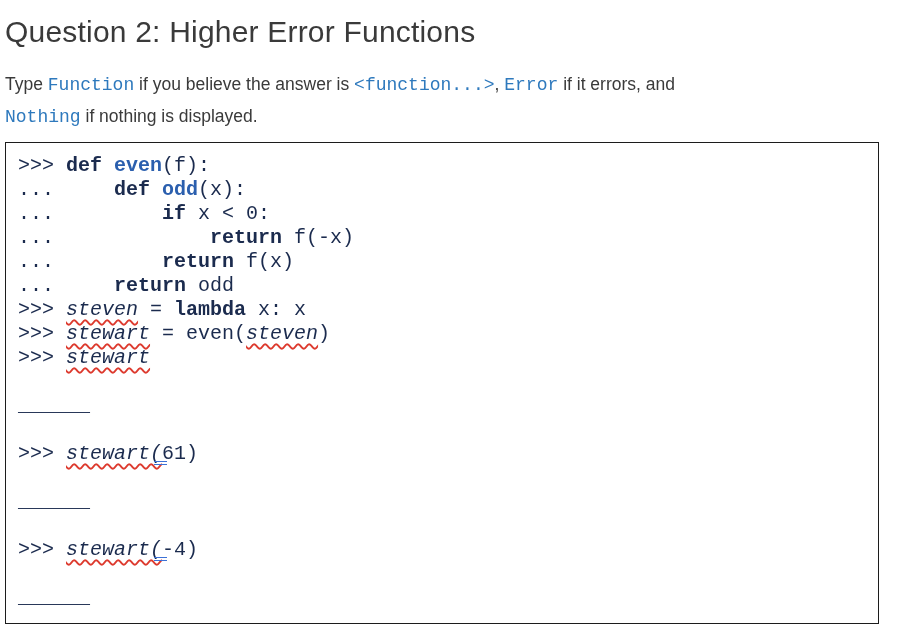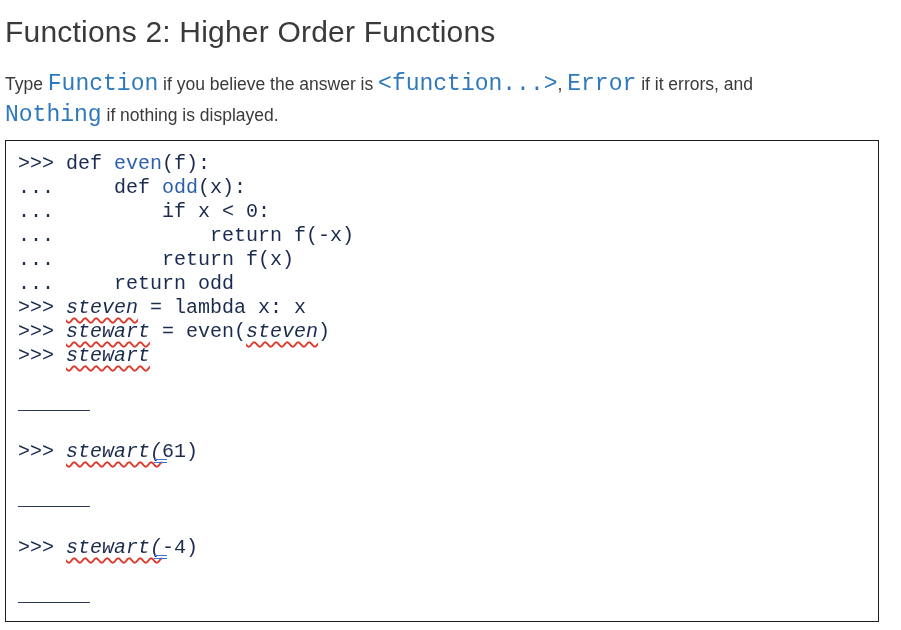--- a/index.html
+++ b/index.html
@@ -25,43 +25,43 @@
     letter-spacing: 0.2px;
   }
   p.intro {
     font-size: 17.5px;
     line-height: 31px;
     color: var(--c-body, #3a3a3a);
     margin: 0 0 9px 0;
   }
   .seg-inline-code {
     font-family: "Liberation Mono", monospace;
-    font-size: 23px;
+    font-size: 18px;
     color: var(--c-inline_code, #2e79bd);
   }
   .code-box {
     box-sizing: border-box;
     width: 874px;
     border: 1px solid var(--c-border, #1c1c1c);
     padding: 11px 10px 13px 12px;
     font-family: "Liberation Mono", monospace;
     font-size: 20px;
     line-height: 24px;
     color: var(--c-code_text, #1b2b4e);
     white-space: pre;
   }
   .code-line {
     height: 24px;
   }
   .seg-kw {
-    font-weight: normal;
+    font-weight: bold;
     color: var(--c-keyword, #1b2b4e);
   }
   .seg-fn {
-    font-weight: normal;
+    font-weight: bold;
     color: var(--c-function_name, #2b5fae);
   }
   .seg-misspell {
     text-decoration-line: underline;
     text-decoration-style: wavy;
     text-decoration-color: var(--c-wave, #dd3a2e);
     text-decoration-thickness: 1.5px;
     text-underline-offset: 4px;
     text-decoration-skip-ink: none;
     font-style: italic;
@@ -73,18 +73,18 @@
     border-bottom: 4px double var(--c-grammar_mark, #3d71d6);
     margin-left: -8px;
     margin-right: -5px;
     vertical-align: -6px;
   }
 </style>
 </head>
 <body>
 
 <div class="page">
-  <h1 class="question-title">Functions 2: Higher Order Functions</h1>
+  <h1 class="question-title">Question 2: Higher Error Functions</h1>
 
   <p class="intro" id="intro"><span class="seg-text">Type </span><span class="seg-inline-code">Function</span><span class="seg-text"> if you believe the answer is </span><span class="seg-inline-code">&lt;function...&gt;</span><span class="seg-text">, </span><span class="seg-inline-code">Error</span><span class="seg-text"> if it errors, and</span><br><span class="seg-inline-code">Nothing</span><span class="seg-text"> if nothing is displayed.</span></p>
 
   <div class="code-box" id="code-box"><div class="code-line"><span class="seg-plain">&gt;&gt;&gt; </span><span class="seg-kw">def</span><span class="seg-plain"> </span><span class="seg-fn">even</span><span class="seg-plain">(f):</span></div><div class="code-line"><span class="seg-plain">...     </span><span class="seg-kw">def</span><span class="seg-plain"> </span><span class="seg-fn">odd</span><span class="seg-plain">(x):</span></div><div class="code-line"><span class="seg-plain">...         </span><span class="seg-kw">if</span><span class="seg-plain"> x &lt; 0:</span></div><div class="code-line"><span class="seg-plain">...             </span><span class="seg-kw">return</span><span class="seg-plain"> f(-x)</span></div><div class="code-line"><span class="seg-plain">...         </span><span class="seg-kw">return</span><span class="seg-plain"> f(x)</span></div><div class="code-line"><span class="seg-plain">...     </span><span class="seg-kw">return</span><span class="seg-plain"> odd</span></div><div class="code-line"><span class="seg-plain">&gt;&gt;&gt; </span><span class="seg-misspell">steven</span><span class="seg-plain"> = </span><span class="seg-kw">lambda</span><span class="seg-plain"> x: x</span></div><div class="code-line"><span class="seg-plain">&gt;&gt;&gt; </span><span class="seg-misspell">stewart</span><span class="seg-plain"> = even(</span><span class="seg-misspell">steven</span><span class="seg-plain">)</span></div><div class="code-line"><span class="seg-plain">&gt;&gt;&gt; </span><span class="seg-misspell">stewart</span></div><div class="code-line"></div><div class="code-line"><span class="seg-plain">______</span></div><div class="code-line"></div><div class="code-line"><span class="seg-plain">&gt;&gt;&gt; </span><span class="seg-misspell">stewart(</span><span class="seg-bluemark"></span><span class="seg-plain">61)</span></div><div class="code-line"></div><div class="code-line"><span class="seg-plain">______</span></div><div class="code-line"></div><div class="code-line"><span class="seg-plain">&gt;&gt;&gt; </span><span class="seg-misspell">stewart(</span><span class="seg-bluemark"></span><span class="seg-plain">-4)</span></div><div class="code-line"></div><div class="code-line"><span class="seg-plain">______</span></div></div>
 </div>
 
 </body></html>

